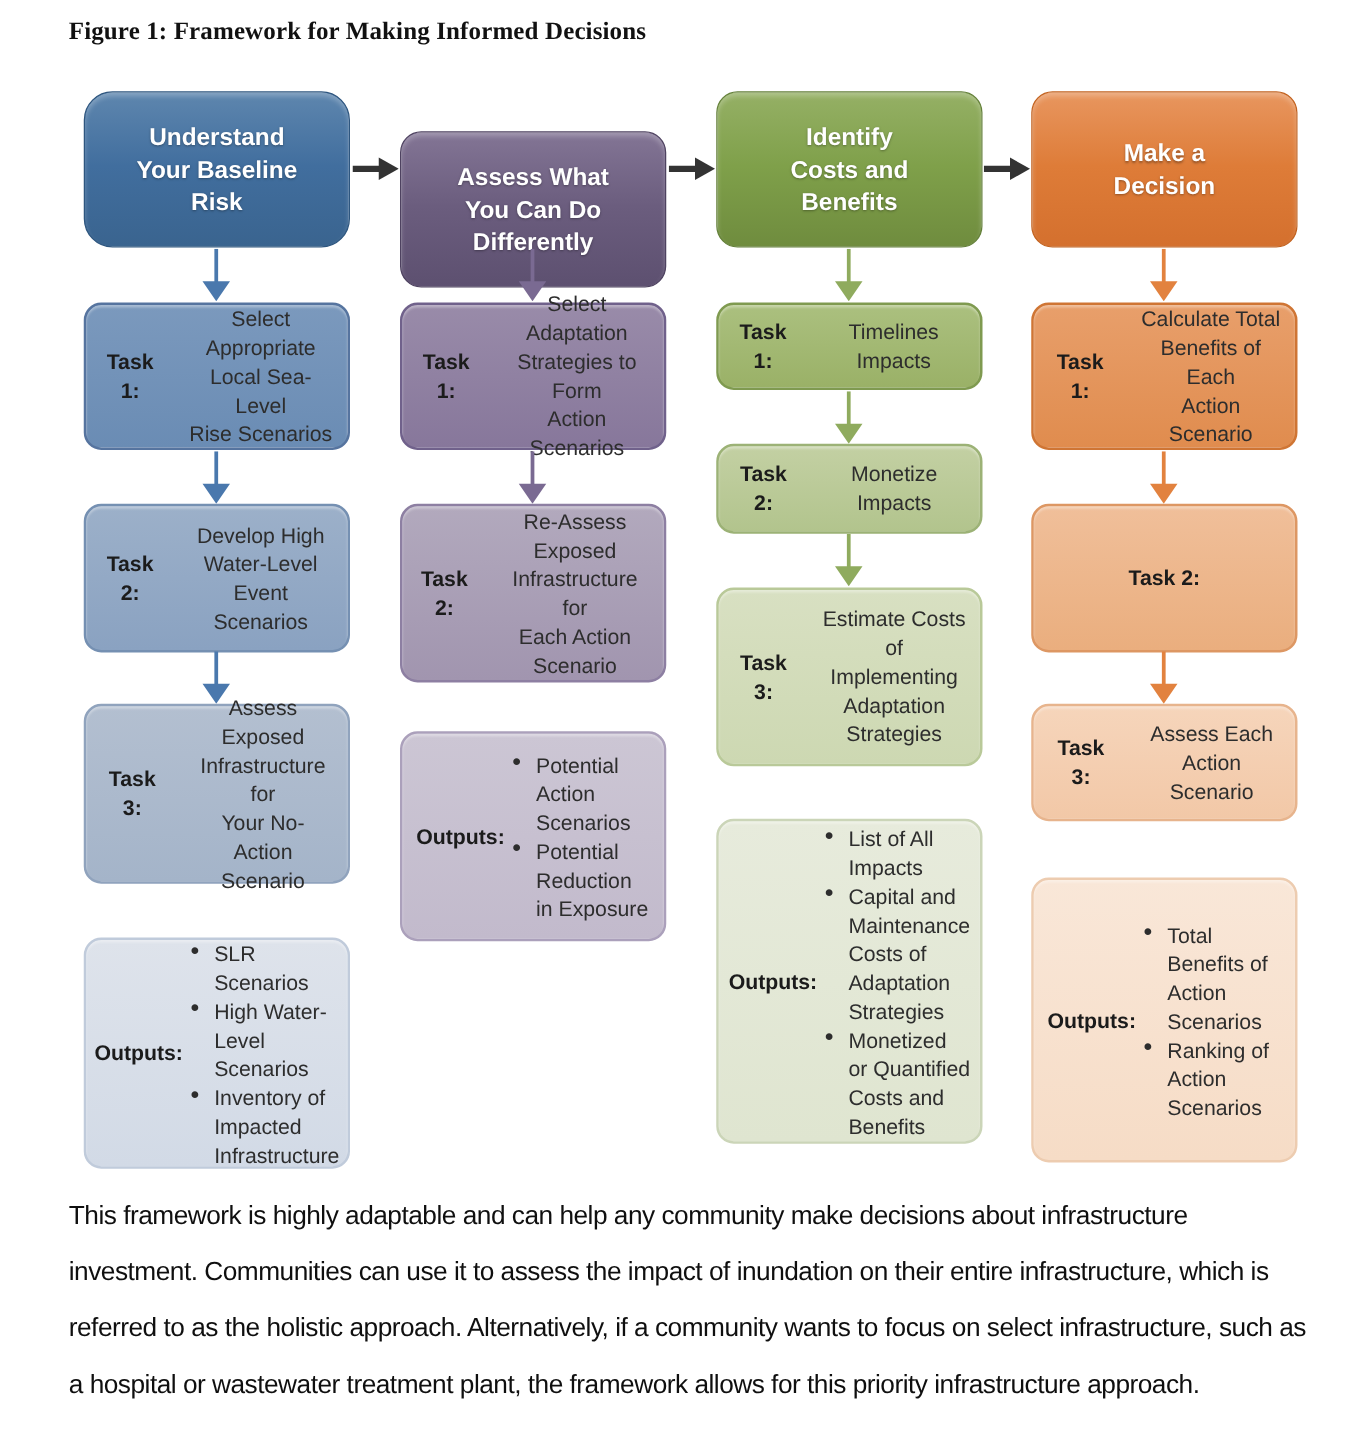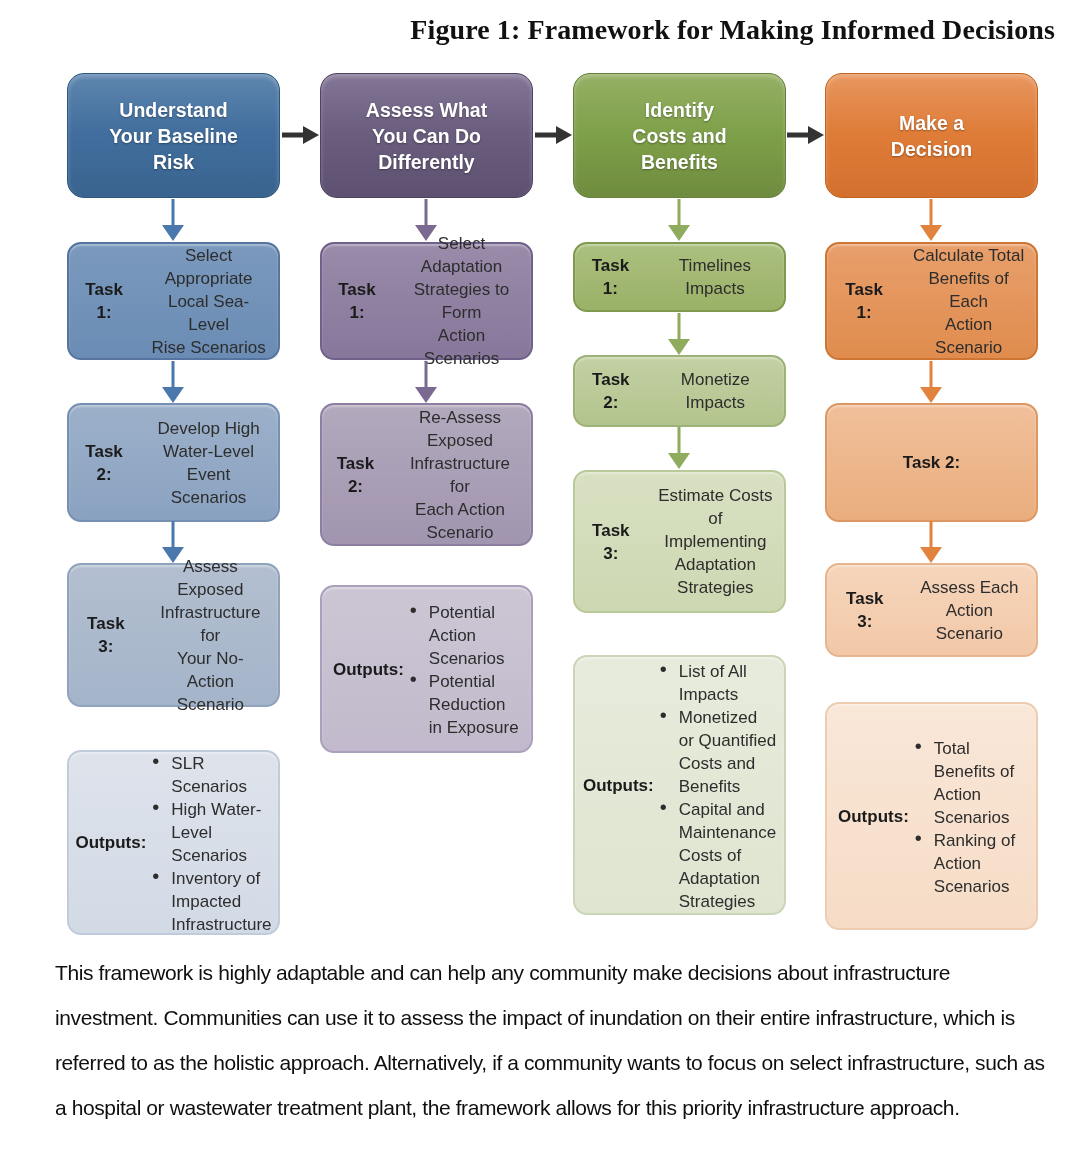--- a/index.html
+++ b/index.html
@@ -3,21 +3,21 @@
 <meta charset="utf-8">
 <style>
   html,body { margin:0; padding:0; background:#ffffff; }
   .page {
     position:relative; width:1090px; height:1160px; background:#ffffff;
     font-family:"Liberation Sans", sans-serif; overflow:hidden;
   }
   .fig-title {
     position:absolute; left:55px; top:14px; width:1000px;
     font-family:"Liberation Serif", serif; font-weight:700;
-    font-size:28px; color:#111; letter-spacing:0.1px;text-align:right;
+    font-size:20px; color:#111; letter-spacing:0.1px;
   }
   
   .box {
     position:absolute; width:213px; box-sizing:border-box;
     border-radius:14px; display:flex; flex-direction:row;
     justify-content:center; align-items:center; text-align:center;
     font-size:17px; line-height:23px; color:#2d2d2d; padding:8px 11px;
     box-shadow: inset 0 2px 2px rgba(255,255,255,.35);
   }
   .box .t { font-weight:700; color:#1b1b1b; }
@@ -25,21 +25,21 @@
   
   .hdr {
     position:absolute; width:213px; height:125px; box-sizing:border-box;
     border-radius:17px; display:flex; align-items:center; justify-content:center;
     text-align:center; color:#ffffff; font-weight:700; font-size:19.5px;
     line-height:26px; white-space:pre-line;
     text-shadow:0 1px 2px rgba(0,0,0,.35);
     box-shadow: inset 0 3px 4px rgba(255,255,255,.25);
   }
   .hdr.blue   { background:linear-gradient(180deg,#5e86ae 0%,#416e9e 48%,#3a648f 100%); border:1px solid #2e567f; }
-  .hdr.purple { background:linear-gradient(180deg,#837595 0%,#6b5d7e 48%,#5d5070 100%); border:1px solid #4e4260; }
+  .hdr.purple { background:linear-gradient(180deg,#837595 0%,#6b5d7e 48%,#5d5070 100%); border:1px solid #4e4260;margin-top:32px; }
   .hdr.green  { background:linear-gradient(180deg,#95b065 0%,#7fa04a 48%,#6f8c3e 100%); border:1px solid #64803a; }
   .hdr.orange { background:linear-gradient(180deg,#e8965f 0%,#de7c38 48%,#d4702e 100%); border:1px solid #c2621f; }
   
   .b1a { background:linear-gradient(180deg,#7b99bd,#6a8cb4); border:2px solid #56749f; }
   .b1b { background:linear-gradient(180deg,#9cb0c9,#8aa2c1); border:2px solid #7590b2; }
   .b1c { background:linear-gradient(180deg,#b3bfd0,#a4b4c9); border:2px solid #90a3bd; }
   .b1d { background:linear-gradient(180deg,#dee3eb,#d2dae6); border:2px solid #c0cbdb; }
   .b2a { background:linear-gradient(180deg,#998ba9,#87779b); border:2px solid #70618b; }
   .b2b { background:linear-gradient(180deg,#b2a9bd,#a195af); border:2px solid #8d7fa2; }
   .b2d { background:linear-gradient(180deg,#ccc6d4,#c2bacc); border:2px solid #aba0bb; }
@@ -66,21 +66,21 @@
     font-size:21px; line-height:45px; letter-spacing:-0.4px; color:#0f0f0f;
   }
 </style>
 </head>
 <body>
 
 <div class="page">
 
   <div class="fig-title">Figure 1: Framework for Making Informed Decisions</div>
 
-  <div class="hdr blue" style="left:67px; top:73px;">Understand
+  <div class="hdr blue" style="left:67px; top:73px;border-radius:23px;">Understand
 Your Baseline
 Risk</div>
   <div class="box b1a" style="left:67px; top:242px; height:118px;">
     <div class="t">Task 1:</div>
     <div class="body">Select Appropriate
 Local Sea-Level
 Rise Scenarios</div>
   </div>
   <div class="box b1b" style="left:67px; top:403px; height:119px;">
     <div class="t">Task 2:</div>
@@ -143,22 +143,22 @@
     <div class="t">Task 3:</div>
     <div class="body">Estimate Costs of
 Implementing
 Adaptation
 Strategies</div>
   </div>
   <div class="box b3d out" style="left:573px; top:655px; height:260px;">
     <div class="t">Outputs:</div>
     <ul>
       <li>List of All Impacts</li>
+      <li>Capital and Maintenance Costs of Adaptation Strategies</li>
       <li>Monetized or Quantified Costs and Benefits</li>
-      <li>Capital and Maintenance Costs of Adaptation Strategies</li>
     </ul>
   </div>
 
   <div class="hdr orange" style="left:825px; top:73px;">Make a
 Decision</div>
   <div class="box b4a" style="left:825px; top:242px; height:118px;">
     <div class="t">Task 1:</div>
     <div class="body">Calculate Total
 Benefits of Each
 Action Scenario</div>

